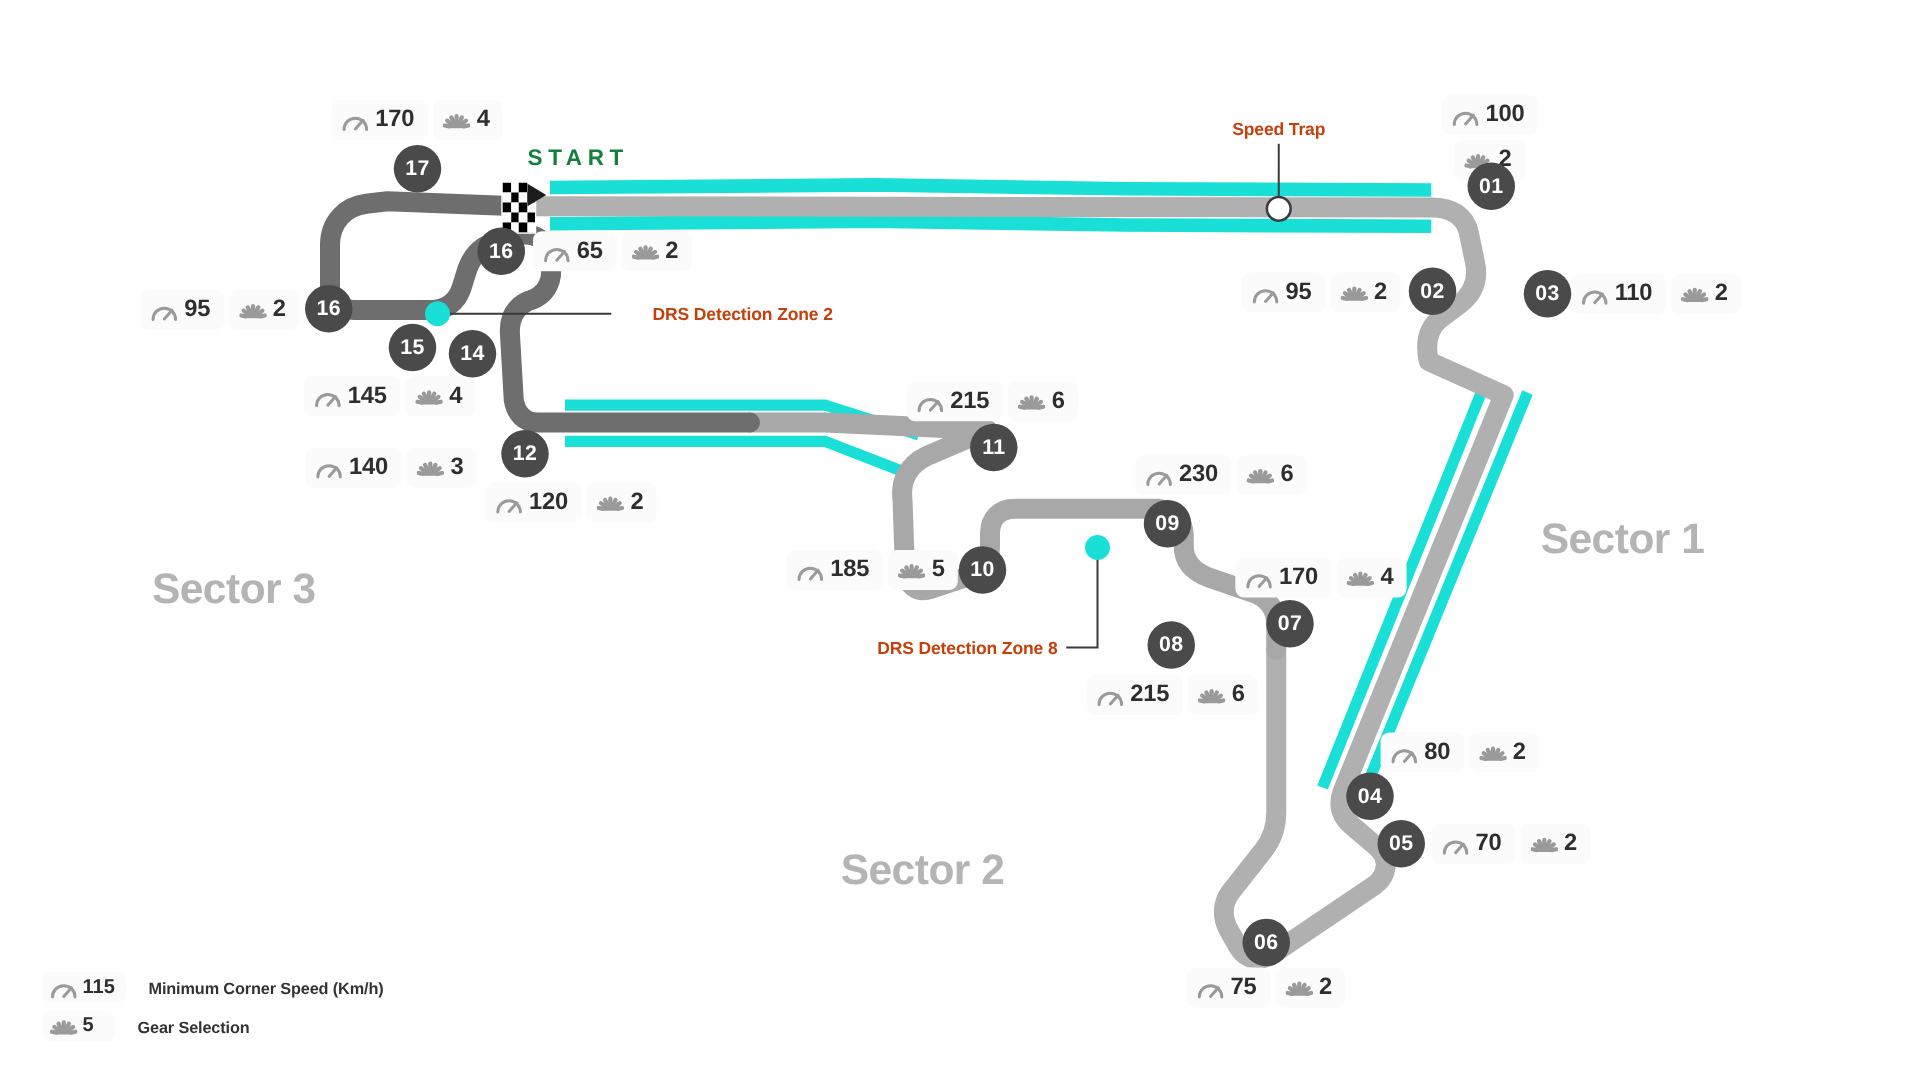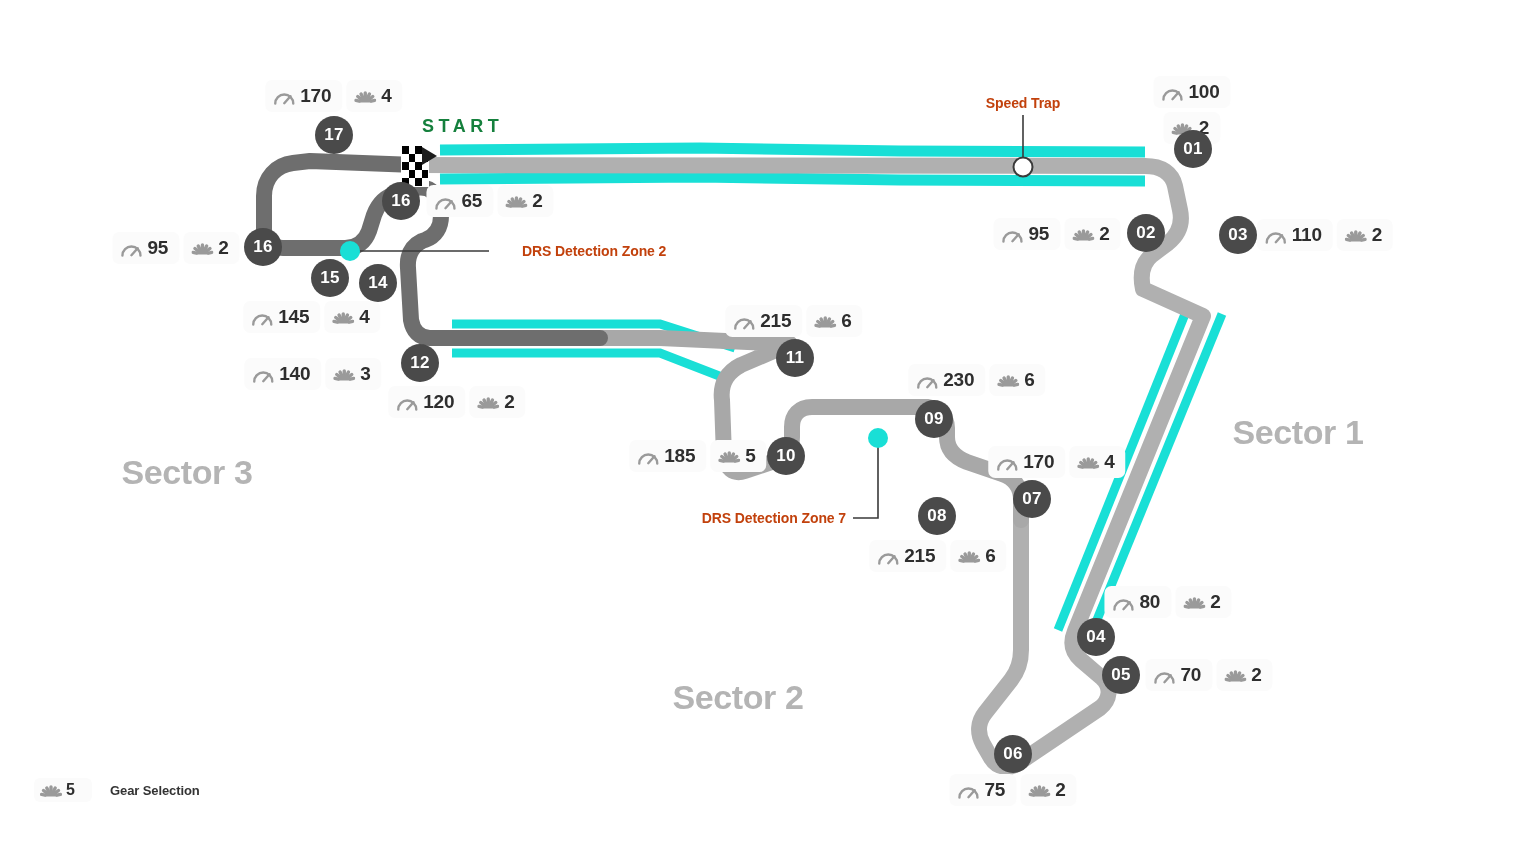--- a/index.html
+++ b/index.html
@@ -316,21 +316,21 @@
       <i class="b"></i>
       <i class="w"></i>
     </div>
 
   <div id="speed-trap-dot" style="left:1023px; top:167px;"></div>
   <div class="drs-dot" style="left:878px; top:438px;"></div>
   <div class="drs-dot" style="left:350px; top:251px;"></div>
 
   <div id="annotations-container">
       <div class="annotation" style="left: 1023px; top: 103px; transform: translate(-50%, -50%);">Speed Trap</div>
-      <div class="annotation right-align" style="left: 846px; top: 518px;">DRS Detection Zone 7</div>
+      <div class="annotation right-align" style="left: 846px; top: 518px;">DRS Detection Zone 8</div>
       <div class="annotation" style="left: 497px; top: 251px; padding-left: 25px;">DRS Detection Zone 2</div>
     </div>
   <div id="sectors-container">
       <div class="sector-label" style="left: 1298px; top: 432px;">Sector 1</div>
       <div class="sector-label" style="left: 738px; top: 697px;">Sector 2</div>
       <div class="sector-label" style="left: 187px; top: 472px;">Sector 3</div>
     </div>
   <div id="turns-container">
       <div class="pill-group" style="left: 1192px; top: 110px; flex-direction: column;">
         <div class="pill">
@@ -722,20 +722,30 @@
           <span class="pill-value">4</span>
         </div>
       </div>
       <div class="turn-badge" style="left: 334px; top: 135px;">17</div>
     </div>
 
   <div id="legend">
       <div class="legend-row">
         <div class="legend-chip">
           <svg width="22" height="17" viewBox="0 0 22 17">
+            <path d="M2 15.5 A9 9 0 0 1 20 15.5" fill="none" stroke="#9a9a9a" stroke-width="2.4" stroke-linecap="round"></path>
+            <path d="M11 15.2 L17.2 8.2" fill="none" stroke="#9a9a9a" stroke-width="2.4" stroke-linecap="round"></path>
+          </svg>
+          <span class="pill-value">115</span>
+        </div>
+        <span class="legend-text">Minimum Corner Speed (Km/h)</span>
+      </div>
+      <div class="legend-row">
+        <div class="legend-chip">
+          <svg width="22" height="17" viewBox="0 0 22 17">
             <line x1="5.0" y1="13.1" x2="1.6" y2="12.4" stroke="#9a9a9a" stroke-width="3.4" stroke-linecap="round"></line>
             <line x1="6.2" y1="10.6" x2="3.5" y2="8.5" stroke="#9a9a9a" stroke-width="3.4" stroke-linecap="round"></line>
             <line x1="8.3" y1="8.9" x2="6.8" y2="5.9" stroke="#9a9a9a" stroke-width="3.4" stroke-linecap="round"></line>
             <line x1="11.0" y1="8.3" x2="11.0" y2="4.9" stroke="#9a9a9a" stroke-width="3.4" stroke-linecap="round"></line>
             <line x1="13.7" y1="8.9" x2="15.2" y2="5.9" stroke="#9a9a9a" stroke-width="3.4" stroke-linecap="round"></line>
             <line x1="15.8" y1="10.6" x2="18.5" y2="8.5" stroke="#9a9a9a" stroke-width="3.4" stroke-linecap="round"></line>
             <line x1="17.0" y1="13.1" x2="20.4" y2="12.4" stroke="#9a9a9a" stroke-width="3.4" stroke-linecap="round"></line>
             <path d="M4.8 14.6 A6.2 6.2 0 0 1 17.2 14.6 Z" fill="#9a9a9a"></path>
           </svg>
           <span class="pill-value">5</span>

